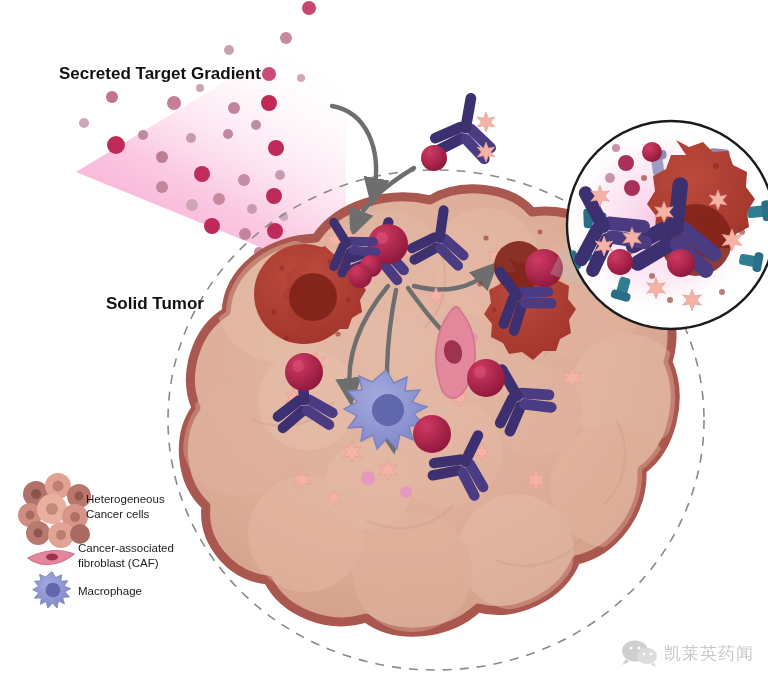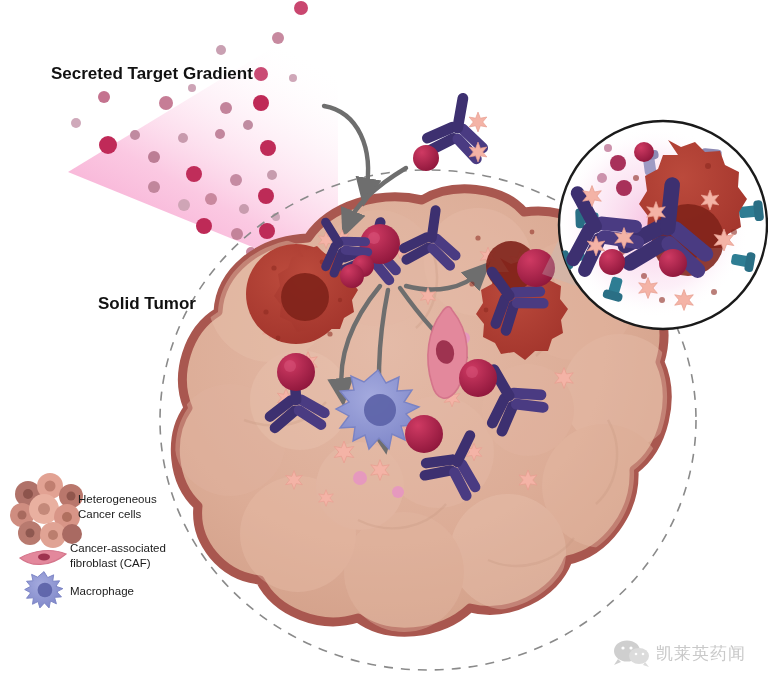--- a/index.html
+++ b/index.html
@@ -1,18 +1,18 @@
 <!DOCTYPE html>
 <html><head>
 <meta charset="utf-8">
 <style>
   html,body{margin:0;padding:0;background:#ffffff;}
   body{width:768px;height:693px;position:relative;overflow:hidden;
        font-family:"Liberation Sans","DejaVu Sans",sans-serif;}
-  #stage{position:absolute;left:8px;top:0;width:656px;height:693px;border-radius:11px;}
+  #stage{position:absolute;left:16px;top:0;width:656px;height:693px;border-radius:11px;}
   svg{display:block;}
   .lbl-title{font:700 17px "Liberation Sans",sans-serif;fill:#111111;}
   .lbl-legend{font:400 11.5px "Liberation Sans",sans-serif;fill:#1b1b1b;}
   .wm-text{font:400 17px "DejaVu Sans",sans-serif;fill:#c9c9c9;letter-spacing:1px;}
 </style>
 </head>
 <body>
 
 <div id="stage">
 <svg width="768" height="693" viewBox="0 0 768 693" xmlns="http://www.w3.org/2000/svg">

